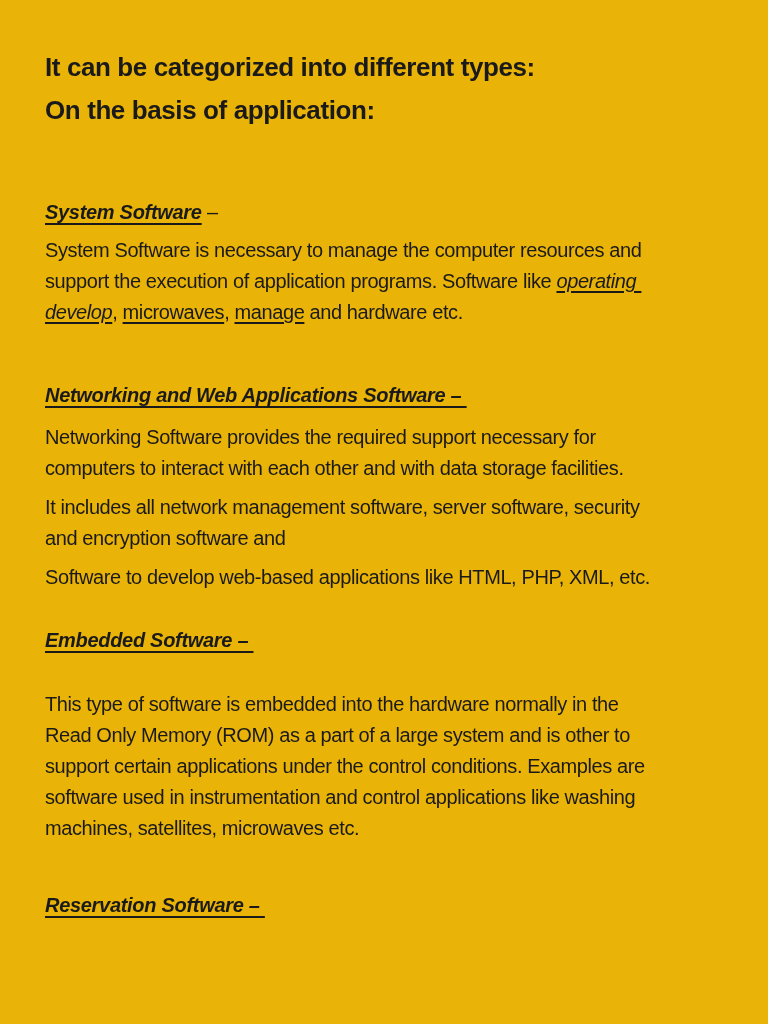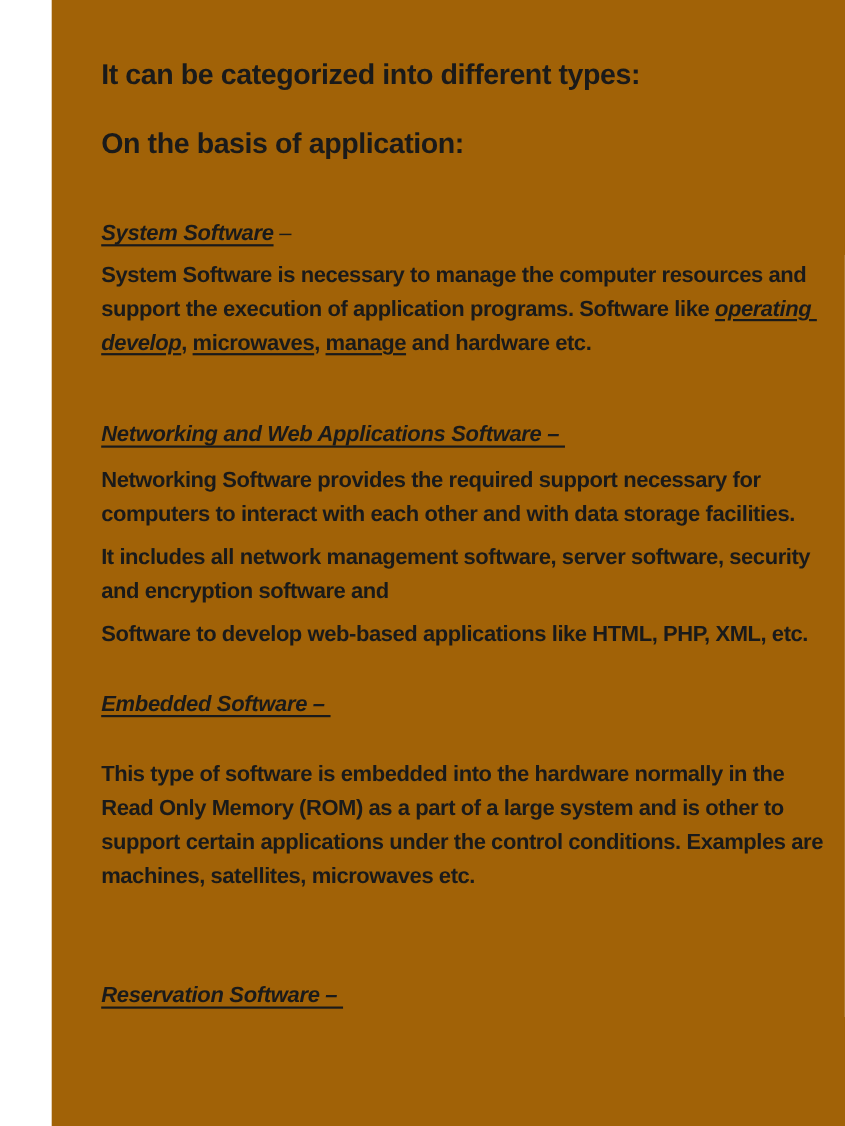--- a/index.html
+++ b/index.html
@@ -1,45 +1,45 @@
 <!DOCTYPE html>
 <html><head>
 <meta charset="utf-8">
 <style>
   html,body{margin:0;padding:0;}
   body{
     width:768px;height:1024px;background:#ffffff;overflow:hidden;position:relative;
     font-family:"Liberation Sans",sans-serif;color:#1a1a1a;
   }
-  .page{position:absolute;inset:0;background:#a16207;margin-left:47px;}
+  .page{position:absolute;inset:0;background:#eab308;}
   .block{position:absolute;left:45px;right:10px;}
   .h-main{
     margin:0;font-weight:700;font-size:26px;line-height:34px;letter-spacing:-0.4px;
     white-space:nowrap;
   }
   .sec-h{
     font-size:20px;line-height:30px;letter-spacing:-0.3px;white-space:nowrap;
   }
   .para{
     font-size:20px;line-height:31px;letter-spacing:-0.4px;
   }
-  .tline{white-space:nowrap;font-weight:bold;}
+  .tline{white-space:nowrap;}
   .b{font-weight:700;}
   .i{font-style:italic;}
   .u{text-decoration:underline;text-decoration-thickness:1.5px;text-underline-offset:3px;}
   .sec-h .u{text-decoration-thickness:2px;text-underline-offset:4px;}
 </style>
 </head>
 <body>
 
 <div class="page">
 
   <h1 class="block h-main" style="top:50px">It can be categorized into different types:</h1>
 
-  <h2 class="block h-main" style="top:113px">On the basis of application:</h2>
+  <h2 class="block h-main" style="top:93px">On the basis of application:</h2>
 
   <div class="block sec-h" style="top:197px"><span class="b i u">System Software</span><span> –</span></div>
 
   <div class="block para" style="top:235px">
       <div class="tline"><span>System Software is necessary to manage the computer resources and</span></div>
       <div class="tline"><span>support the execution of application programs. Software like </span><span class="i u">operating&nbsp;</span></div>
       <div class="tline"><span class="i u">develop</span><span>, </span><span class="u">microwaves</span><span>, </span><span class="u">manage</span><span> and hardware etc.</span></div>
     </div>
 
   <div class="block sec-h" style="top:380px"><span class="b i u">Networking and Web Applications Software –&nbsp;</span></div>
@@ -57,18 +57,19 @@
   <div class="block para" style="top:562px">
       <div class="tline"><span>Software to develop web-based applications like HTML, PHP, XML, etc.</span></div>
     </div>
 
   <div class="block sec-h" style="top:625px"><span class="b i u">Embedded Software –&nbsp;</span></div>
 
   <div class="block para" style="top:689px">
       <div class="tline"><span>This type of software is embedded into the hardware normally in the</span></div>
       <div class="tline"><span>Read Only Memory (ROM) as a part of a large system and is other to</span></div>
       <div class="tline"><span>support certain applications under the control conditions. Examples are</span></div>
+      <div class="tline"><span>software used in instrumentation and control applications like washing</span></div>
       <div class="tline"><span>machines, satellites, microwaves etc.</span></div>
     </div>
 
   <div class="block sec-h" style="top:890px"><span class="b i u">Reservation Software –&nbsp;</span></div>
 
 </div>
 
 </body></html>

